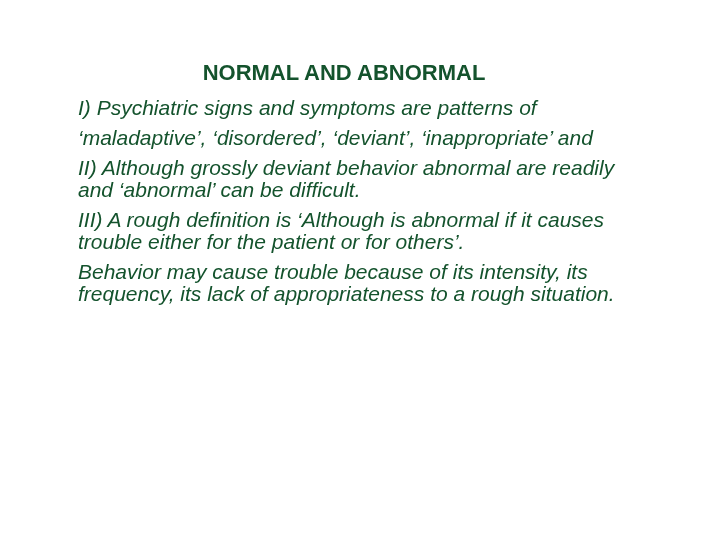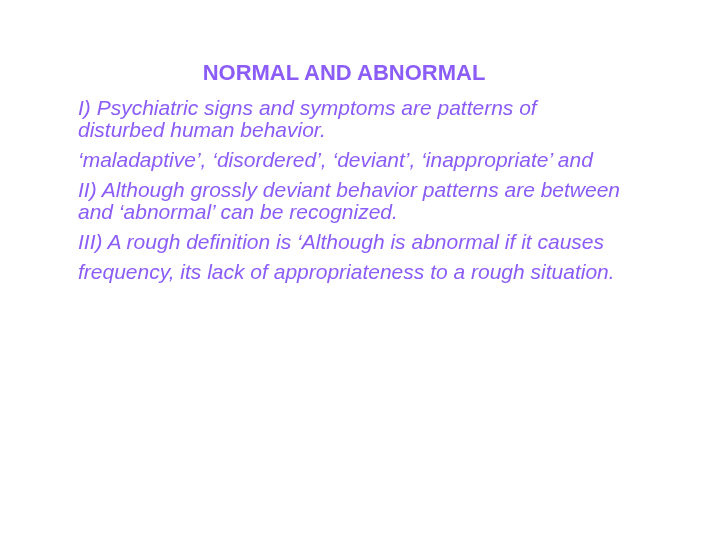--- a/index.html
+++ b/index.html
@@ -7,21 +7,21 @@
     padding: 0;
     background: #888;
   }
   .slide {
     position: relative;
     width: 720px;
     height: 540px;
     background: #ffffff;
     overflow: hidden;
     font-family: "Liberation Sans", "DejaVu Sans", sans-serif;
-    color: #8b5cf6;
+    color: #14532d;
   }
   .slide-title {
     position: absolute;
     top: 60px;
     left: 0;
     width: 688px;
     text-align: center;
     font-size: 22px;
     font-weight: bold;
     line-height: 26px;
@@ -48,34 +48,35 @@
 <body>
 
 <div class="slide">
 
   <div class="slide-title">NORMAL AND ABNORMAL</div>
 
   <div class="slide-body">
 
     <div class="para">
       <div class="line">I) Psychiatric signs and symptoms are patterns of</div>
-      <div class="line">disturbed human behavior.</div>
     </div>
 
     <div class="para">
       <div class="line">‘maladaptive’, ‘disordered’, ‘deviant’, ‘inappropriate’ and</div>
     </div>
 
     <div class="para">
-      <div class="line">II) Although grossly deviant behavior patterns are between</div>
-      <div class="line">and ‘abnormal’ can be recognized.</div>
+      <div class="line">II) Although grossly deviant behavior abnormal are readily</div>
+      <div class="line">and ‘abnormal’ can be difficult.</div>
     </div>
 
     <div class="para">
       <div class="line">III) A rough definition is ‘Although is abnormal if it causes</div>
+      <div class="line">trouble either for the patient or for others’.</div>
     </div>
 
     <div class="para">
+      <div class="line">Behavior may cause trouble because of its intensity, its</div>
       <div class="line">frequency, its lack of appropriateness to a rough situation.</div>
     </div>
 
   </div>
 </div>
 
 </body></html>

